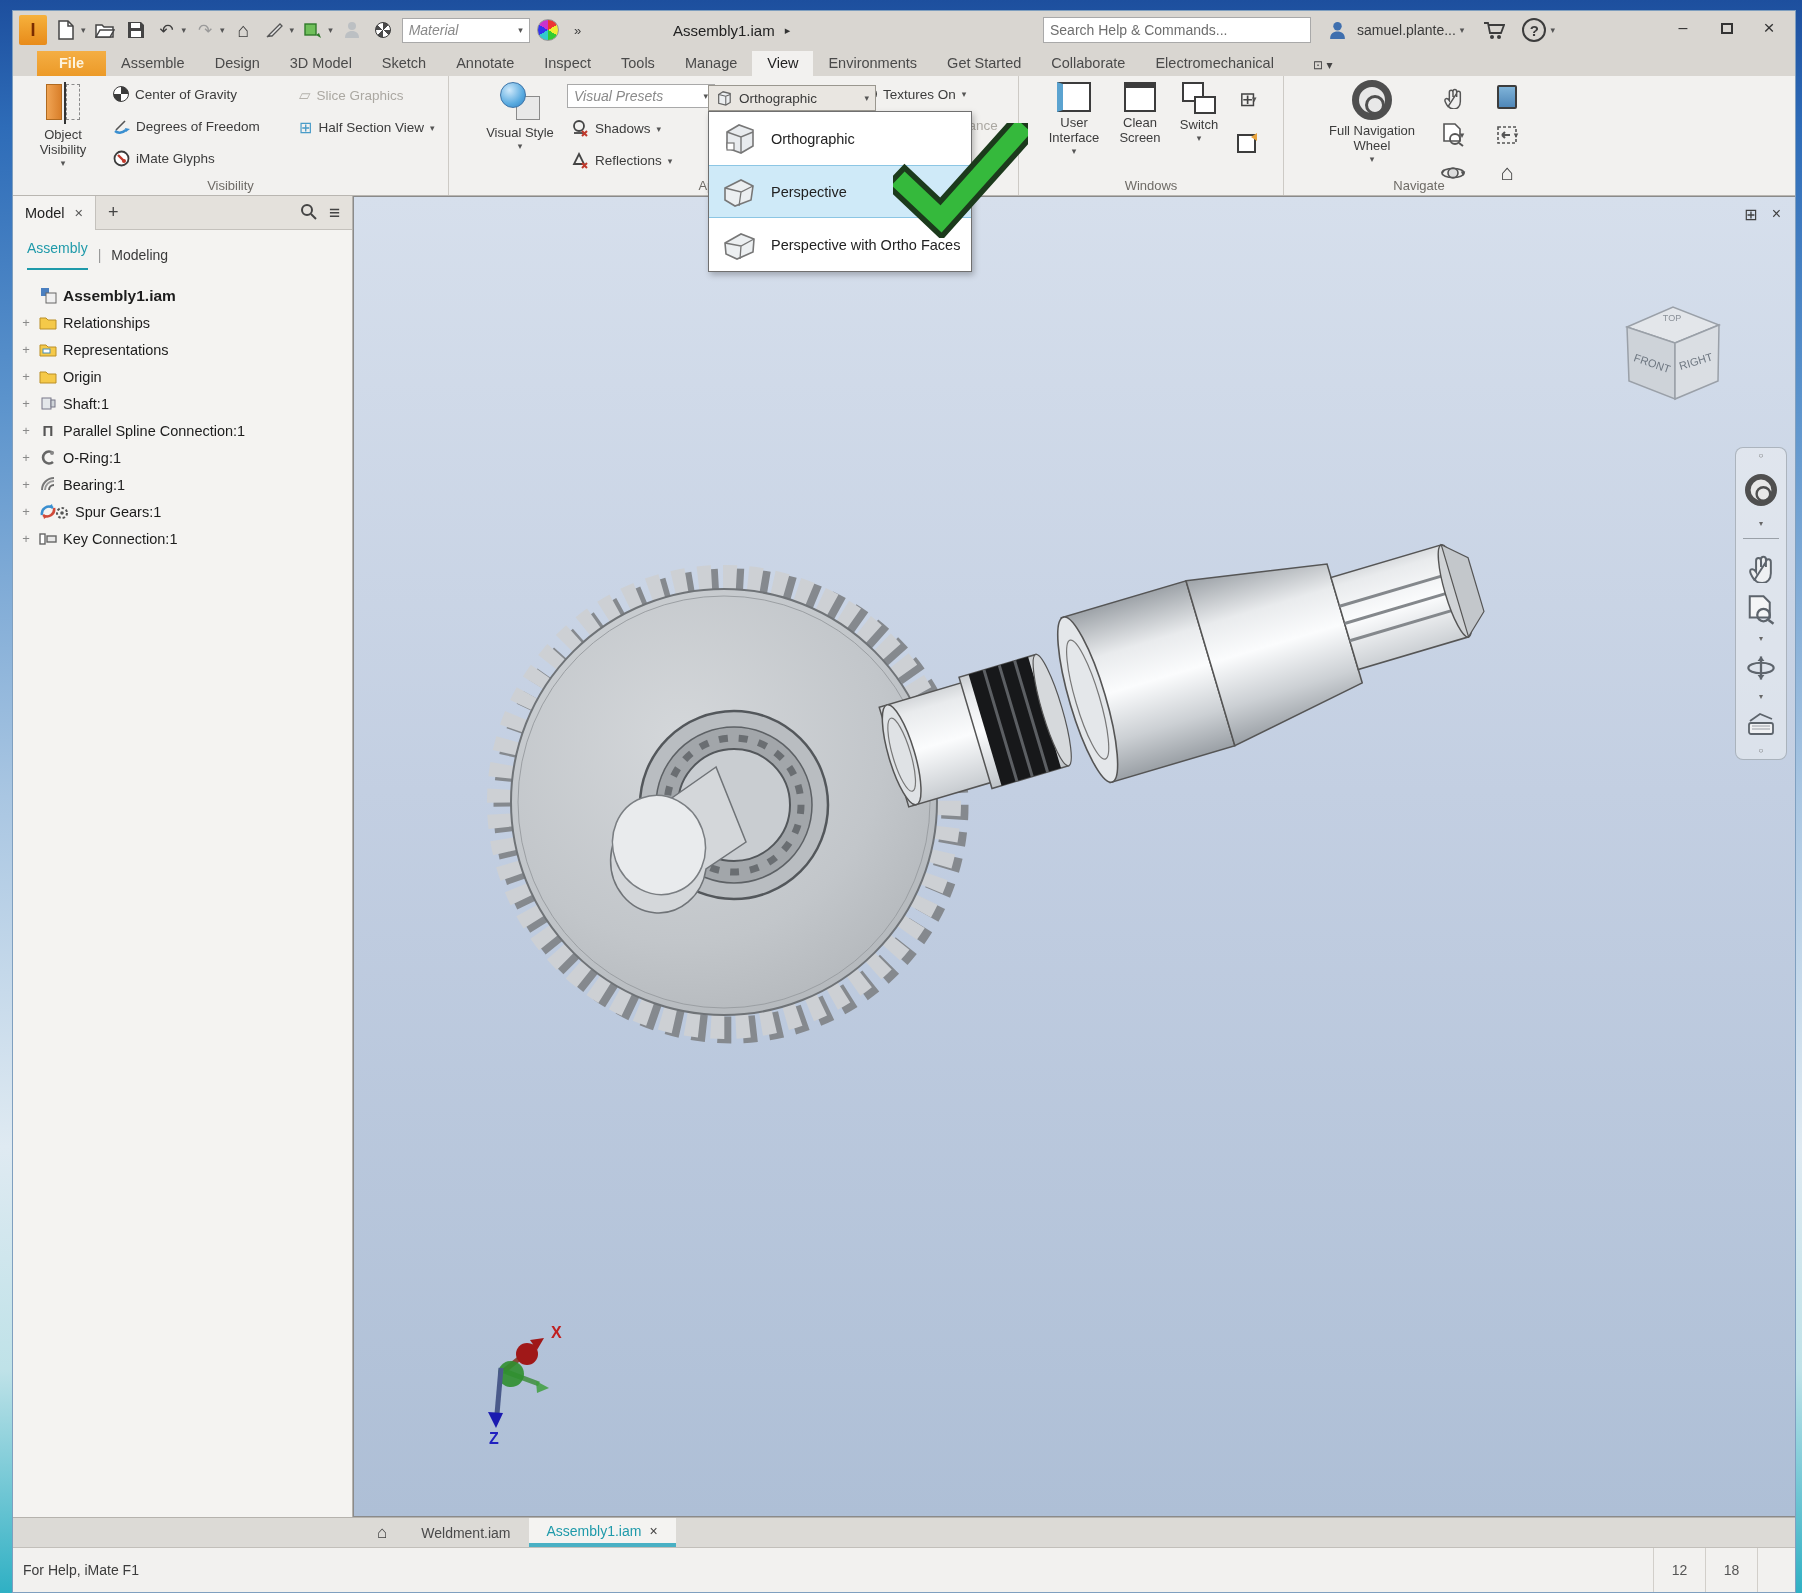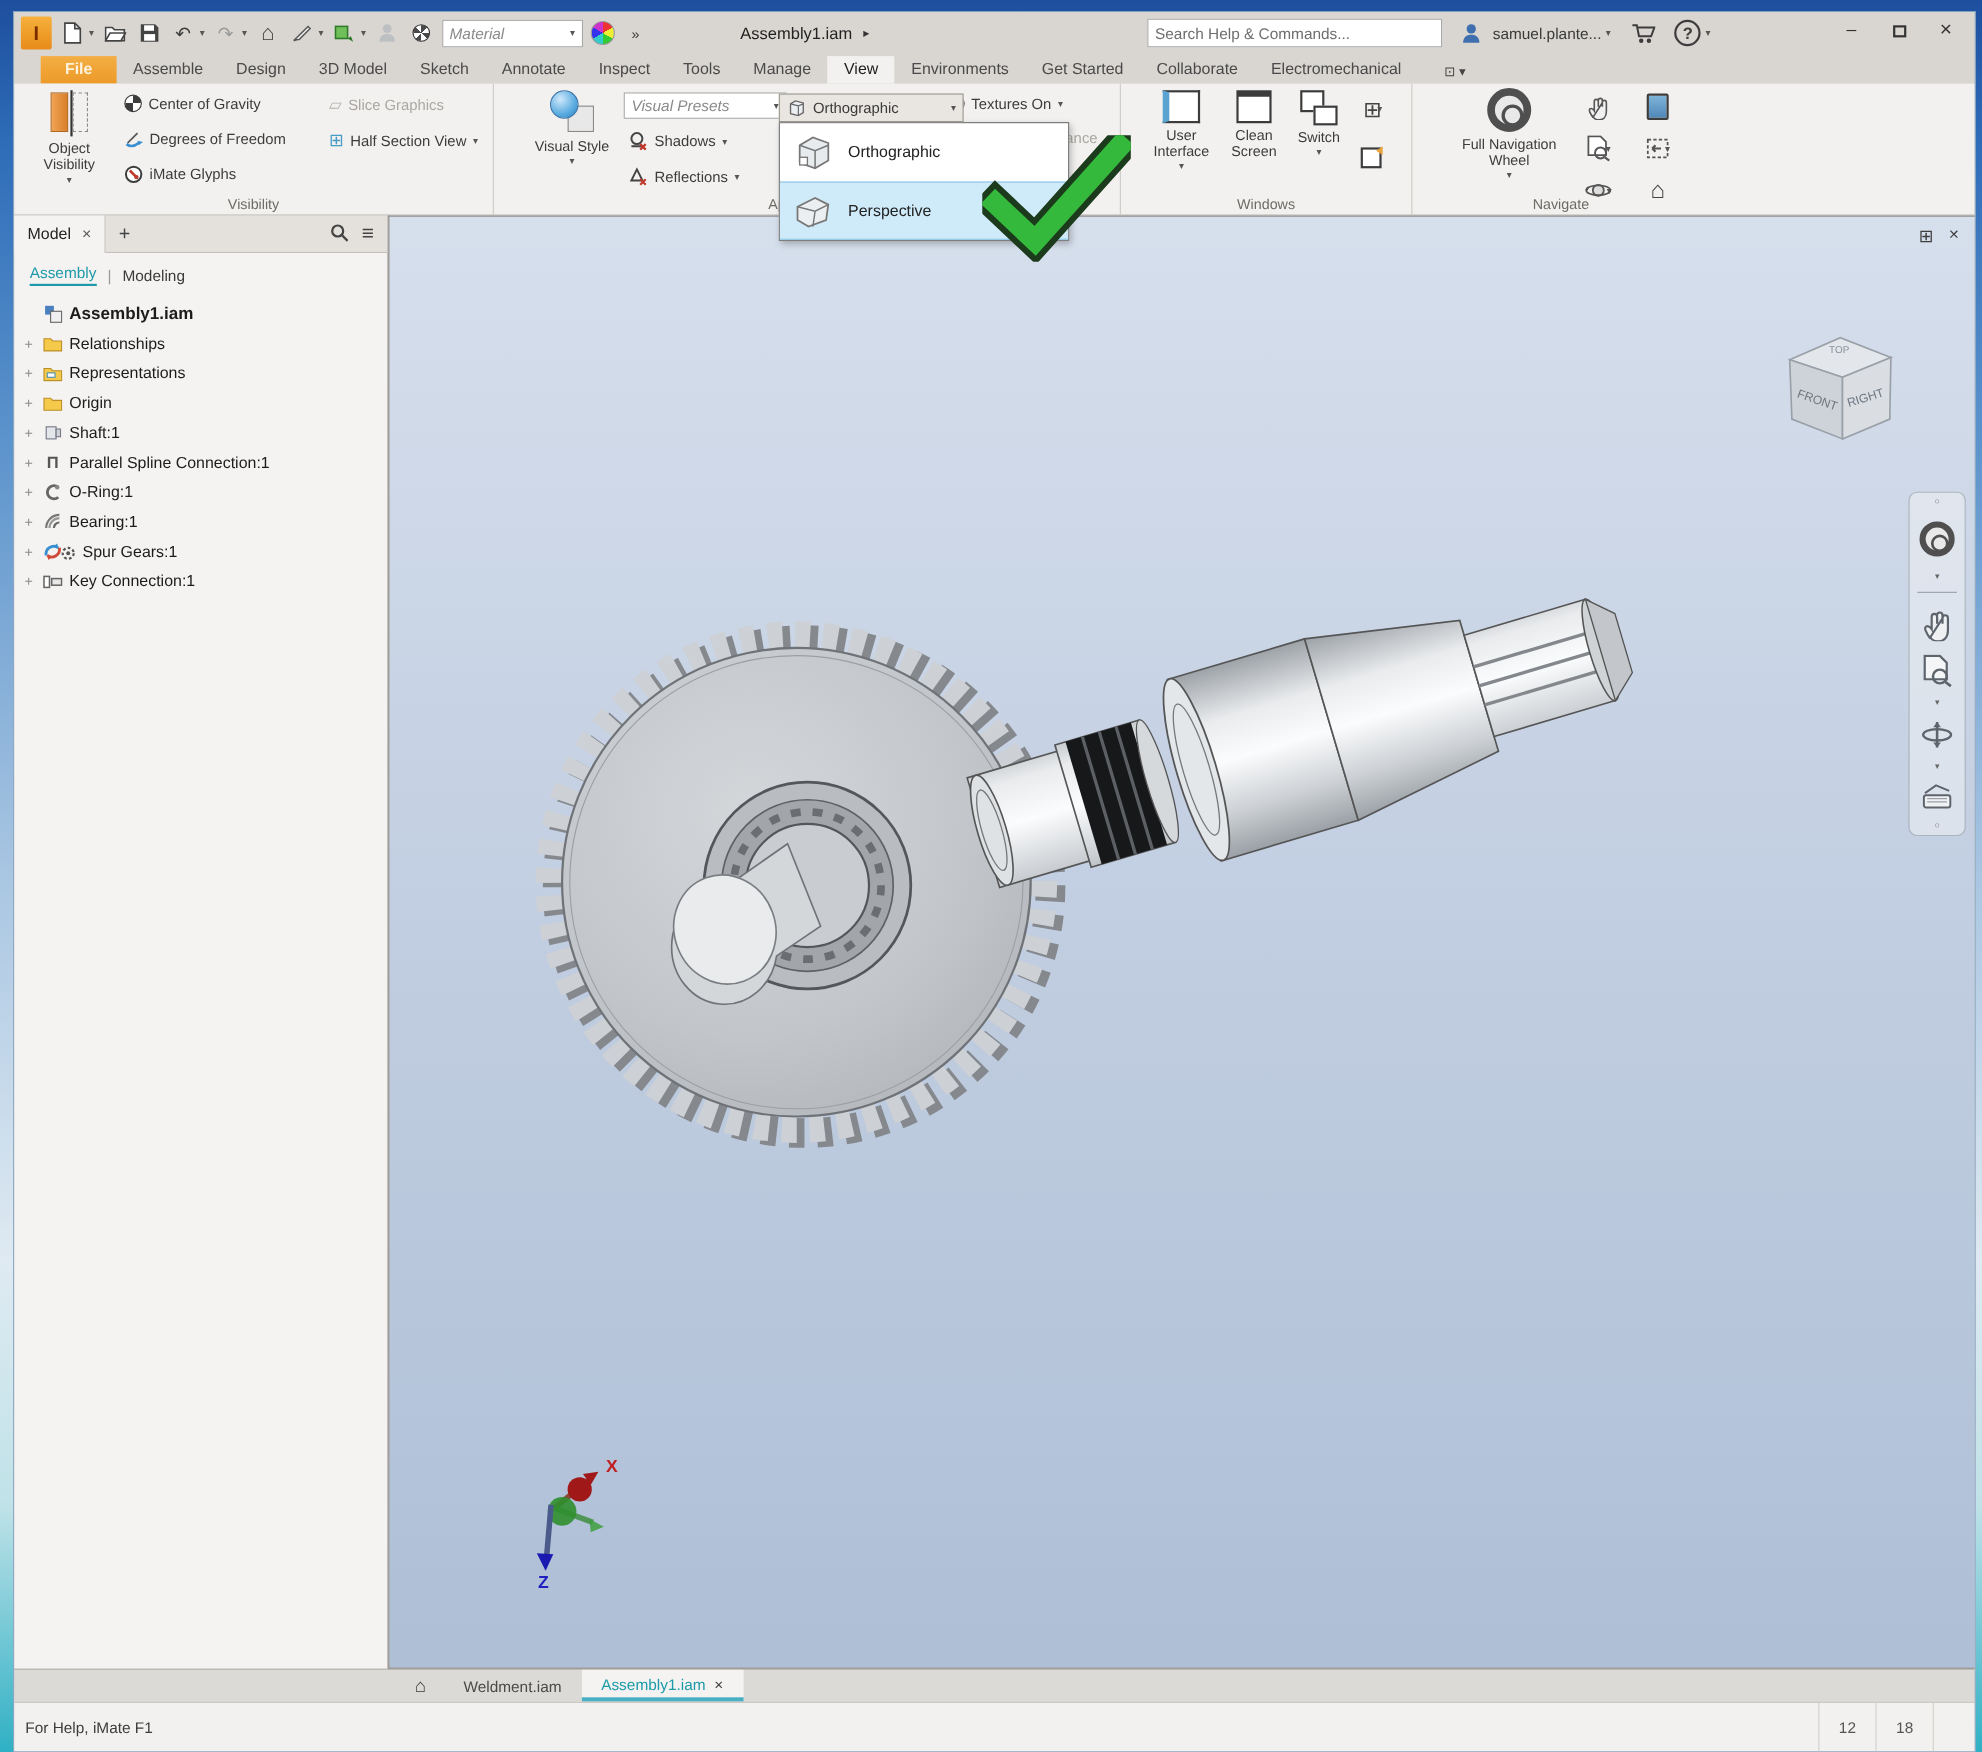--- a/index.html
+++ b/index.html
@@ -65,21 +65,21 @@
   .pm-item.sel { background:#cfeaf8; border-top:1px solid #8cc6e4; border-bottom:1px solid #8cc6e4; }
   #proj-combo { position:absolute; left:695px; top:74px; width:168px; height:26px; background:#e9e6e1; border:1px solid #9a978f; display:flex; align-items:center; gap:6px; padding:0 6px; font-size:13.5px; z-index:41; }
   #check-anno { position:absolute; left:880px; top:112px; z-index:50; }
 
   
   #main { flex:1 1 auto; display:flex; min-height:0;justify-content:flex-end; }
   #browser { width:340px; background:#f4f3f1; border-right:1px solid #b5b2ad; display:flex; flex-direction:column; }
   #browser-head { height:34px; background:#e4e1dc; display:flex; align-items:center; position:relative; border-bottom:1px solid #c4c1bc; }
   #model-tab { background:#f4f3f1; height:34px; display:flex; align-items:center; gap:10px; padding:0 12px; font-size:14.5px; color:#222; border-right:1px solid #c4c1bc; }
   #mode-row { display:flex; align-items:center; gap:10px; padding:10px 0 6px 14px; font-size:14px; }
-  #mode-assembly { color:#1f9aaa; border-bottom:2px solid #1f9aaa; padding-bottom:2px; }
+  #mode-assembly { color:#1f9aaa; border-bottom:2px solid #1f9aaa; padding-bottom:12px; }
   #tree { padding:6px 0 0 6px; font-size:14.5px; color:#1c1c1c; }
   .tnode { display:flex; align-items:center; gap:6px; height:27px; }
   .tnode .exp { width:14px; color:#8a8a8a; font-size:13px; text-align:center; }
   .tnode.root { font-weight:bold; font-size:15.5px; }
   .tico { width:18px; height:18px; display:flex; align-items:center; justify-content:center; flex:0 0 auto; }
 
   
   #viewport { flex:1 1 auto; position:relative; background:linear-gradient(180deg,#d6dfec 0%,#c3cfe2 45%,#aebfd6 100%); border:1px solid #8a8a8a; border-right:none; overflow:hidden; }
   #vp-icons { position:absolute; right:14px; top:8px; display:flex; gap:14px; color:#3f3f3f; font-size:16px; z-index:5; }
   #viewcube { position:absolute; right:58px; top:88px; width:128px; height:130px; z-index:5; }
@@ -396,20 +396,27 @@
           <rect x="8" y="23" width="7" height="7" fill="#fff" stroke="#777" stroke-width="1.2"></rect>
         </svg>
       <span>Orthographic</span>
     </div>
     <div class="pm-item sel">
       <svg width="40" height="36" viewBox="0 0 40 36">
           <path d="M6 14l16-8 12 6-2 14-16 6-10-6z" fill="#eceff1" stroke="#777" stroke-width="1.6"></path>
           <path d="M6 14l16 4 12-6M22 18l-2 14" fill="none" stroke="#777" stroke-width="1.3"></path>
         </svg>
       <span>Perspective</span>
+    </div>
+    <div class="pm-item">
+      <svg width="40" height="36" viewBox="0 0 40 36">
+          <path d="M6 16l16-9 13 5-1 13-16 7-11-5z" fill="#eceff1" stroke="#777" stroke-width="1.6"></path>
+          <path d="M6 16l16 3 13-7M22 19l-1 13" fill="none" stroke="#777" stroke-width="1.3"></path>
+        </svg>
+      <span>Perspective with Ortho Faces</span>
     </div>
   </div>
   <svg id="check-anno" width="135" height="115" viewBox="0 0 135 115">
     <polyline points="12,62 48,96 125,10" fill="none" stroke="#1c3a1c" stroke-width="30" stroke-linecap="square"></polyline>
     <polyline points="12,62 48,96 125,10" fill="none" stroke="#35b93c" stroke-width="19" stroke-linecap="square"></polyline>
   </svg>
 
   <div id="main">
 
     <div id="browser">

